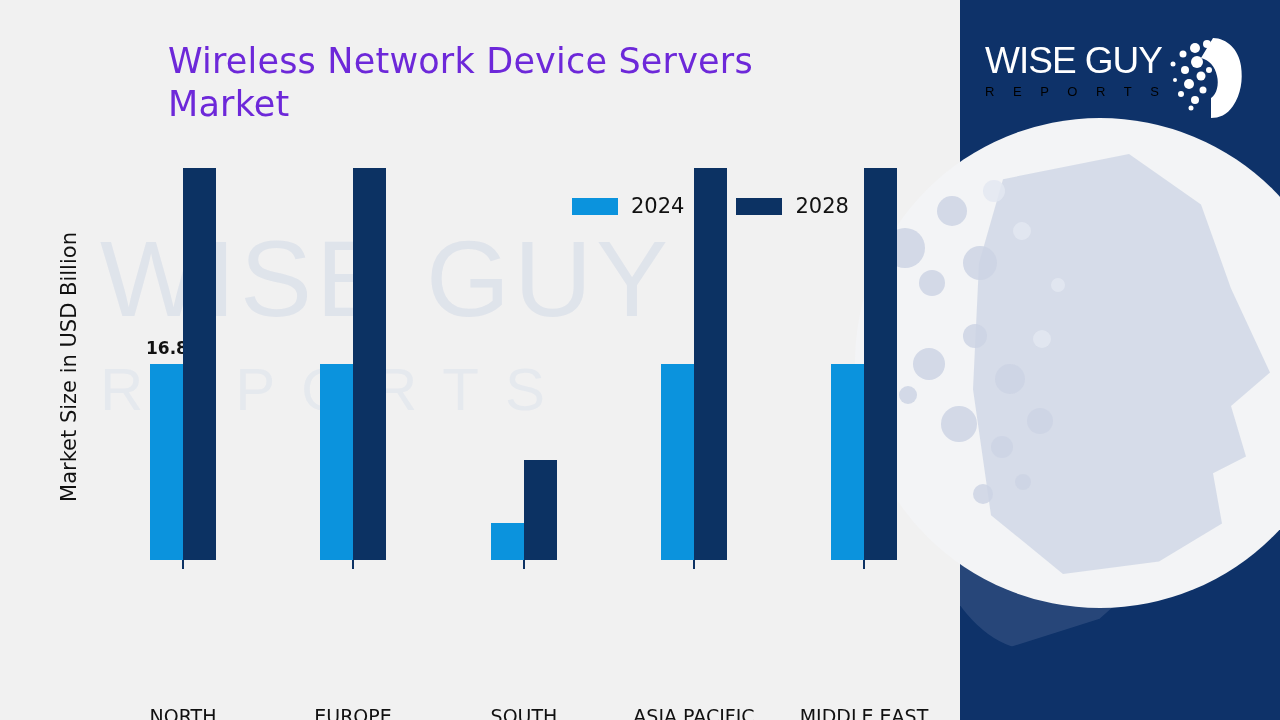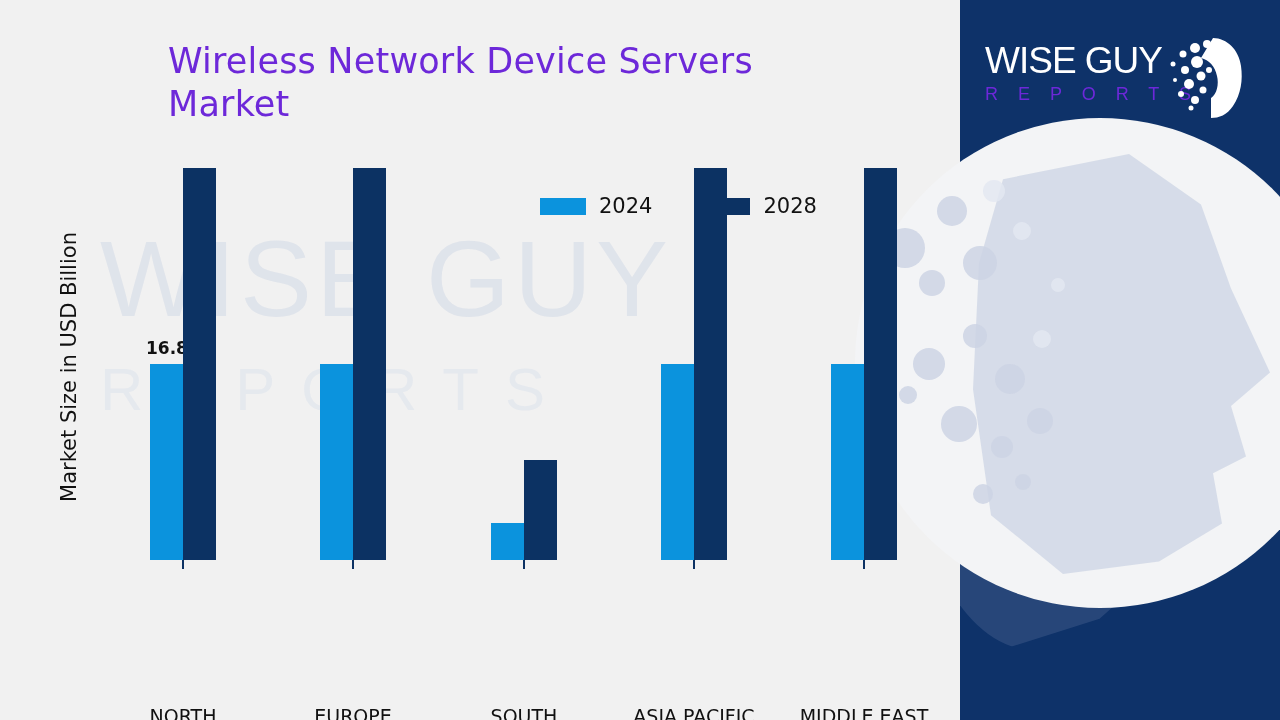--- a/index.html
+++ b/index.html
@@ -51,21 +51,21 @@
     margin-left:48px;
   }
 
   
   .logo{ position:absolute; left:985px; top:40px; width:260px; height:78px; }
   .logo-wise{
     font-size:37px; color:#ffffff; letter-spacing:-1px;
     font-family:"Liberation Sans", sans-serif; white-space:nowrap;
   }
   .logo-reports{
-    font-size:18px; color:#6d28d9; letter-spacing:7.5px; margin-top:2px;
+    font-size:13px; color:#000000; letter-spacing:7.5px; margin-top:2px;
     font-family:"Liberation Sans", sans-serif;
   }
   .logo-face{ position:absolute; right:-2px; top:-4px; width:86px; height:84px; }
 
   
   .wm{
     position:absolute; left:100px; top:225px; width:810px;
     color:#dfe3ea; opacity:.85; pointer-events:none; user-select:none;
   }
   .wm-1{ font-size:108px; line-height:108px; font-family:"Liberation Sans", sans-serif;
@@ -74,21 +74,21 @@
          letter-spacing:26px; margin-top:22px; color:#e4e8ee; }
 
   
   .chart{ position:absolute; left:0; top:0; width:960px; height:720px; }
   .ylabel{
     position:absolute; left:-96px; top:355px; width:330px;
     transform:rotate(-90deg); transform-origin:center center;
     text-align:center; font-size:21px; color:#111;
     font-family:"DejaVu Sans", sans-serif;
   }
-  .legend{ position:absolute; left:540px; top:194px; display:flex; gap:52px; align-items:center; }
+  .legend{ position:absolute; left:572px; top:194px; display:flex; gap:52px; align-items:center; }
   .legend-item{ display:flex; align-items:center; gap:13px; }
   .swatch{ width:46px; height:17px; display:block; }
   .legend-text{ font-size:21px; color:#111; }
 
   .plot{ position:absolute; left:100px; top:140px; width:810px; height:420px; }
   .group{ position:absolute; bottom:0; height:420px; }
   .bar{ position:absolute; bottom:0; }
   .bar-2024{ background:#0b93dd; }
   .bar-2032{ background:#0c3263; }
   .tick{ position:absolute; bottom:-9px; width:2px; height:9px; background:#0c3263; }

